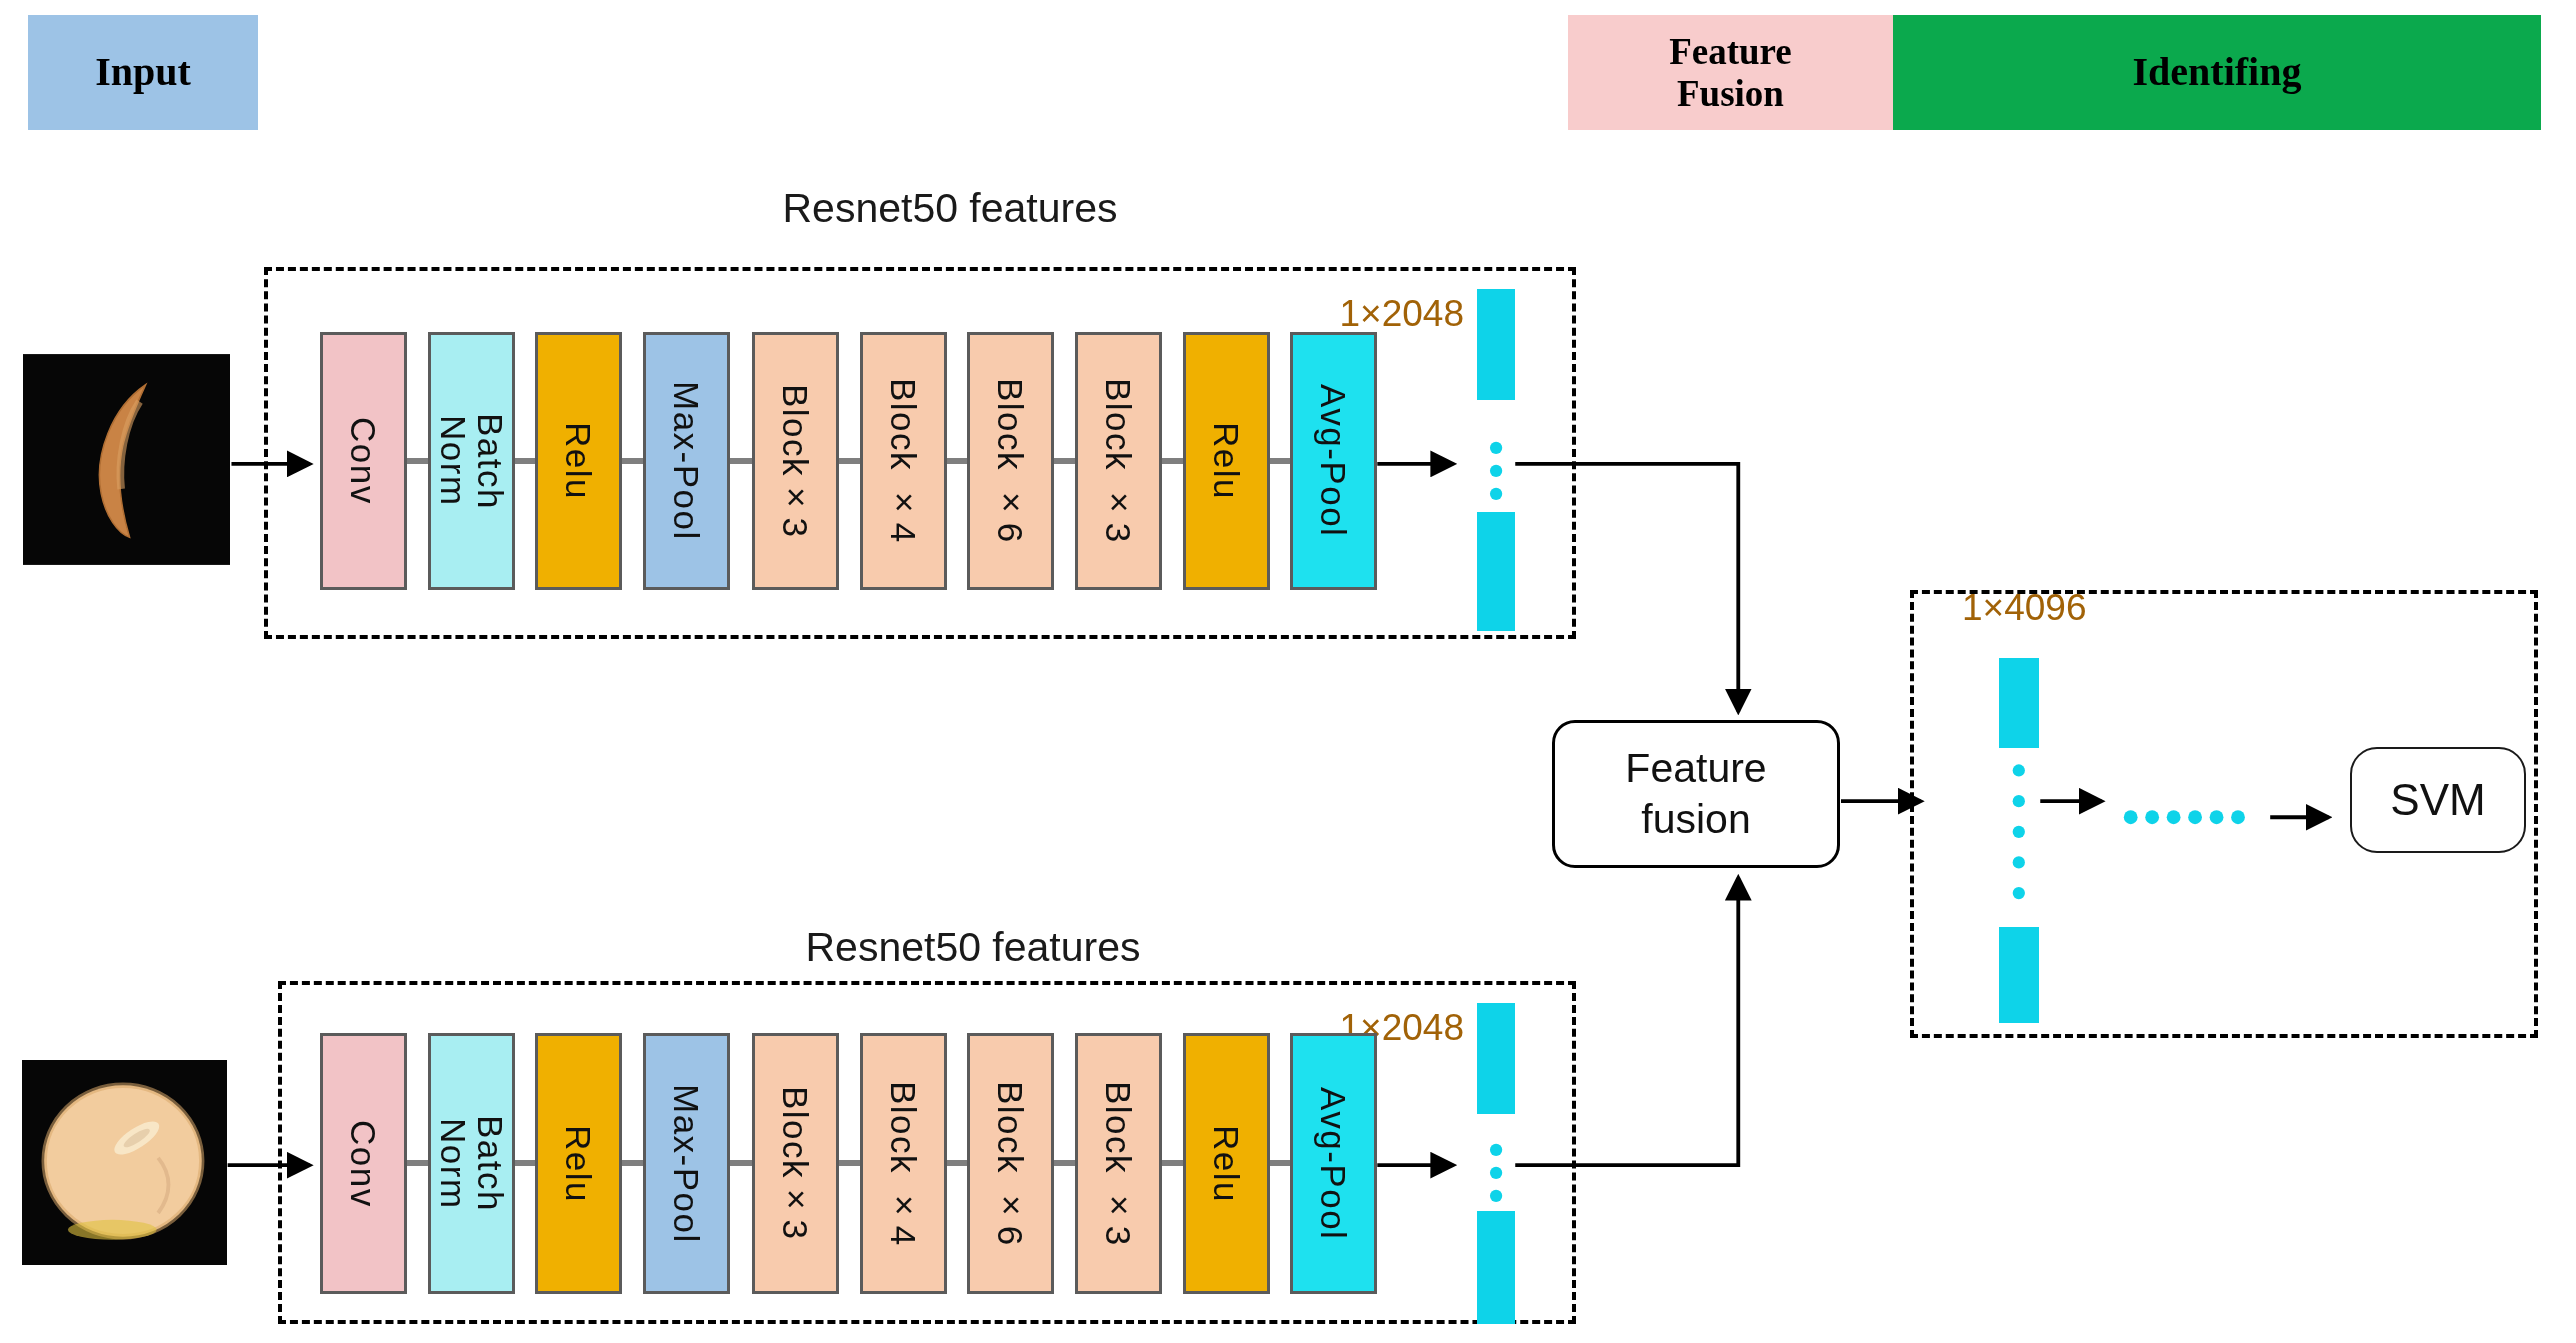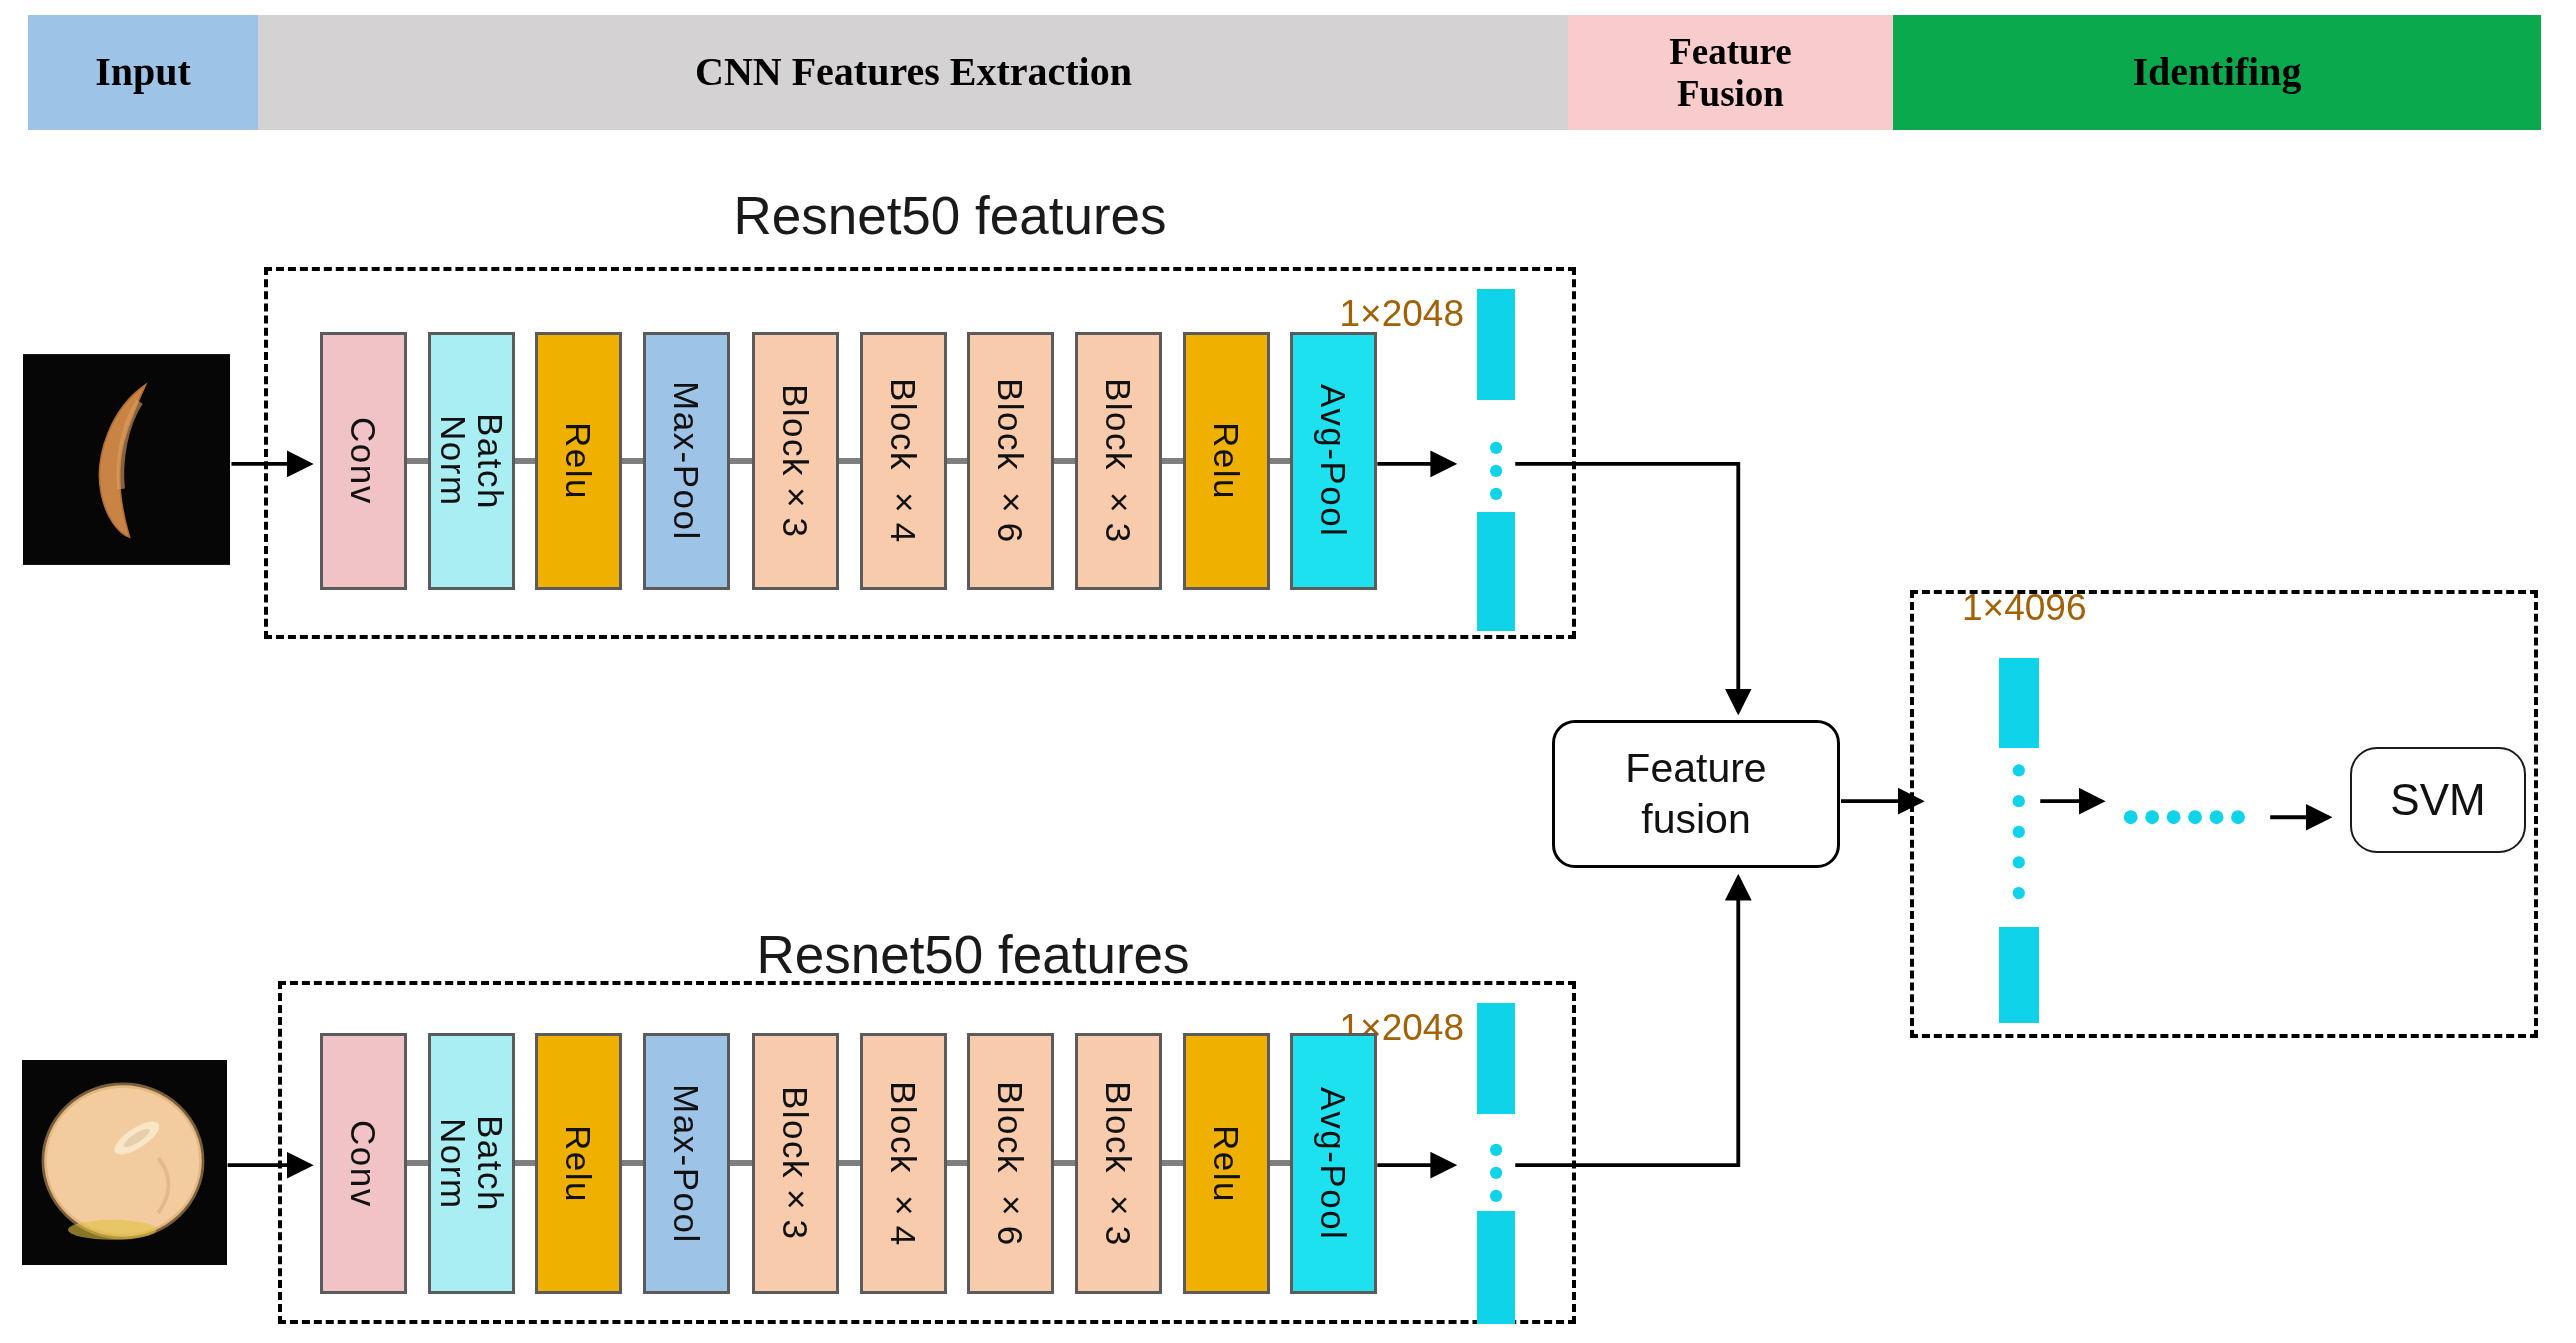--- a/index.html
+++ b/index.html
@@ -9,21 +9,21 @@
   
   .hseg{position:absolute;top:15.3px;height:115px;display:flex;align-items:center;justify-content:center;
         font-family:"Liberation Serif","DejaVu Serif",serif;font-weight:bold;font-size:40px;color:#000;
         text-align:center;white-space:pre-line;line-height:1.12;}
   .hseg.input{left:28px;width:230px;}
   .hseg.cnn{left:258px;width:1311px;}
   .hseg.fusion{left:1568px;width:325px;font-size:37px;}
   .hseg.ident{left:1893px;width:648px;}
 
   
-  .sec-title{position:absolute;width:552px;text-align:center;font-size:53px;color:#1a1a1a;}
+  .sec-title{position:absolute;width:552px;text-align:center;font-size:41px;color:#1a1a1a;}
   .sec-title.top{left:674px;top:185px;}
   .sec-title.bottom{left:697px;top:924px;}
 
   
   .dashed{position:absolute;border:4.6px dashed #000;box-sizing:border-box;background:transparent;}
   .dbox1{left:264px;top:267px;width:1312px;height:372px;}
   .dbox2{left:278px;top:981px;width:1298px;height:343px;}
   .dbox3{left:1910px;top:590px;width:628px;height:448px;}
 
   
@@ -57,21 +57,20 @@
   .caption{position:absolute;left:1931px;top:1105px;width:628px;font-size:43px;color:#111;text-align:center;}
 
   .overlay{position:absolute;left:0;top:0;pointer-events:none;z-index:4;}
 </style>
 </head>
 <body>
 
 <div class="canvas">
 
   <div class="hseg input" style="background: rgb(157, 195, 230);">Input</div>
-  <div class="hseg cnn" style="background: rgb(212, 210, 210);">CNN Features Extraction</div>
   <div class="hseg fusion" style="background: rgb(248, 204, 204);">Feature
 Fusion</div>
   <div class="hseg ident" style="background: rgb(11, 169, 77);">Identifing</div>
 
   <div class="sec-title top">Resnet50 features</div>
   <div class="sec-title bottom">Resnet50 features</div>
 
   <div class="dashed dbox1"></div>
   <div class="dashed dbox2"></div>
   <div class="dashed dbox3"></div>

